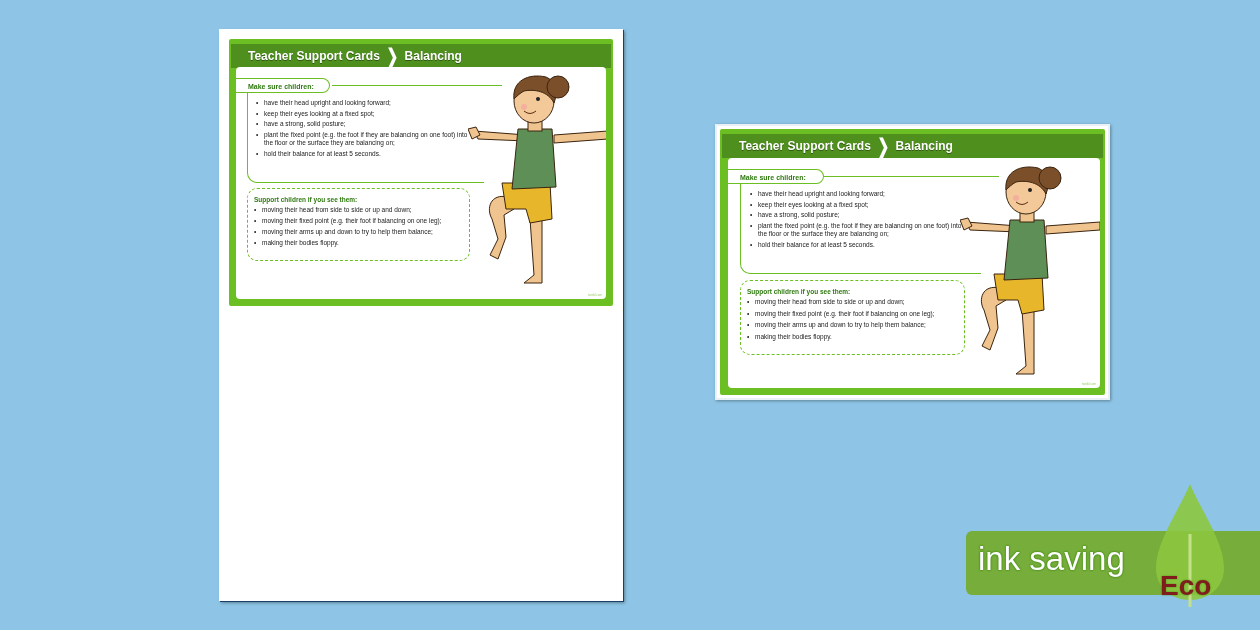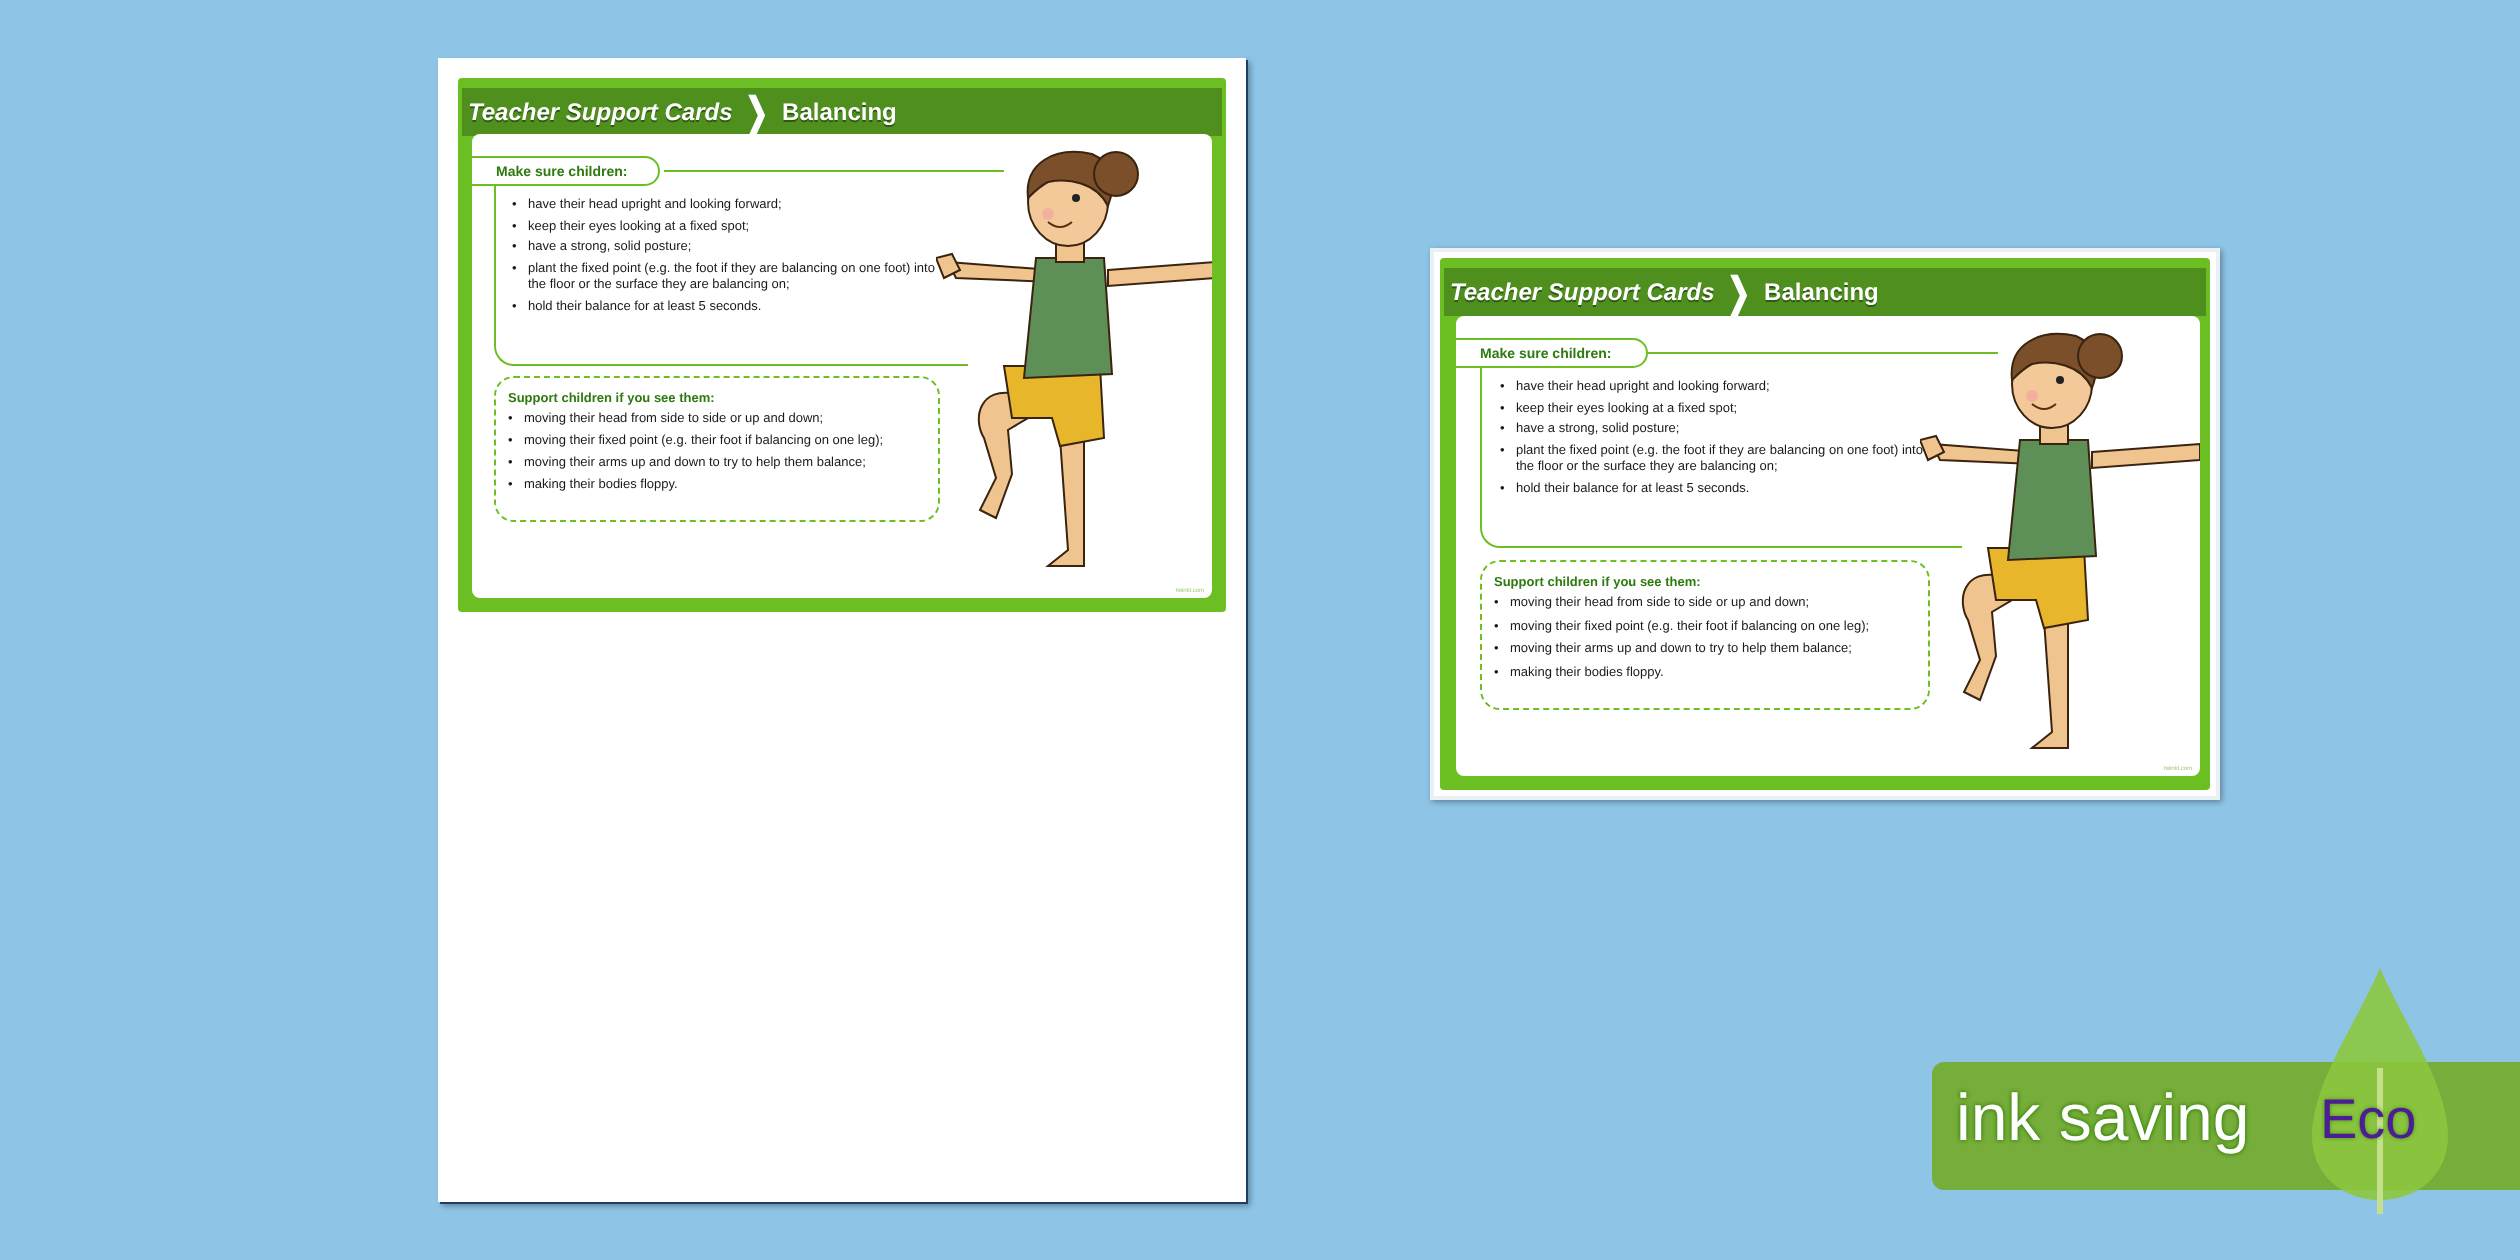--- a/index.html
+++ b/index.html
@@ -22,21 +22,21 @@
   .card .inner {
     position:absolute; background:#6cbf22; box-sizing:border-box;
   }
   .card .header {
     position:absolute; left:0; top:0; right:0;
     background:#4f8f1e;
     display:flex; align-items:center;
     color:#fff; font-weight:bold;
     border-top:3px solid #6cbf22;
   }
-  .card .header .title1 { padding-left:3px; text-shadow:0 1px 0 #2e5a10;font-style:italic; }
+  .card .header .title1 { padding-left:17px; text-shadow:0 1px 0 #2e5a10; }
   .card .header .chev { color:#fff; font-weight:bold; margin:0 4px; }
   .card .header .title2 { text-shadow:0 1px 0 #2e5a10; }
   .card .body {
     position:absolute; background:#fff; border-radius:4px;
     overflow:hidden;
   }
   .make-sure {
     position:absolute;
     border:1.5px solid #6cbf22; border-top:none; border-right:none;
     border-radius:0 0 0 10px;
@@ -62,21 +62,21 @@
     position:absolute; left:966px; top:531px; width:294px; height:64px;
     background:#77ad3a; border-radius:6px 0 0 6px;
   }
   .eco-text {
     position:absolute; left:978px; top:540px; color:#fff; font-size:33px;
     text-shadow: 0 0 2px #3d8a12, 0 0 2px #3d8a12;
     text-align: center;
   }
   .eco-leaf { position:absolute; left:1150px; top:482px; }
   .eco-word {
-    position:absolute; left:1160px; top:544px; color:#4c1d95; font-size:28px; font-weight:normal;
+    position:absolute; left:1160px; top:570px; color:#7f1d1d; font-size:28px; font-weight:bold;
     text-shadow: 0 0 2px #4b8f1b;
   }
 </style>
 </head>
 <body>
 
 <div class="page">
   <div class="card" style="left:10px; top:10px; width:384px; height:267px; border:none;">
     <div class="inner" style="left:0;top:0;width:384px;height:267px;background:#6cbf22;border-radius:2px;"></div>
     <div class="header" style="height:24px; font-size:12px; left:2px; right:2px; top:2px;">

